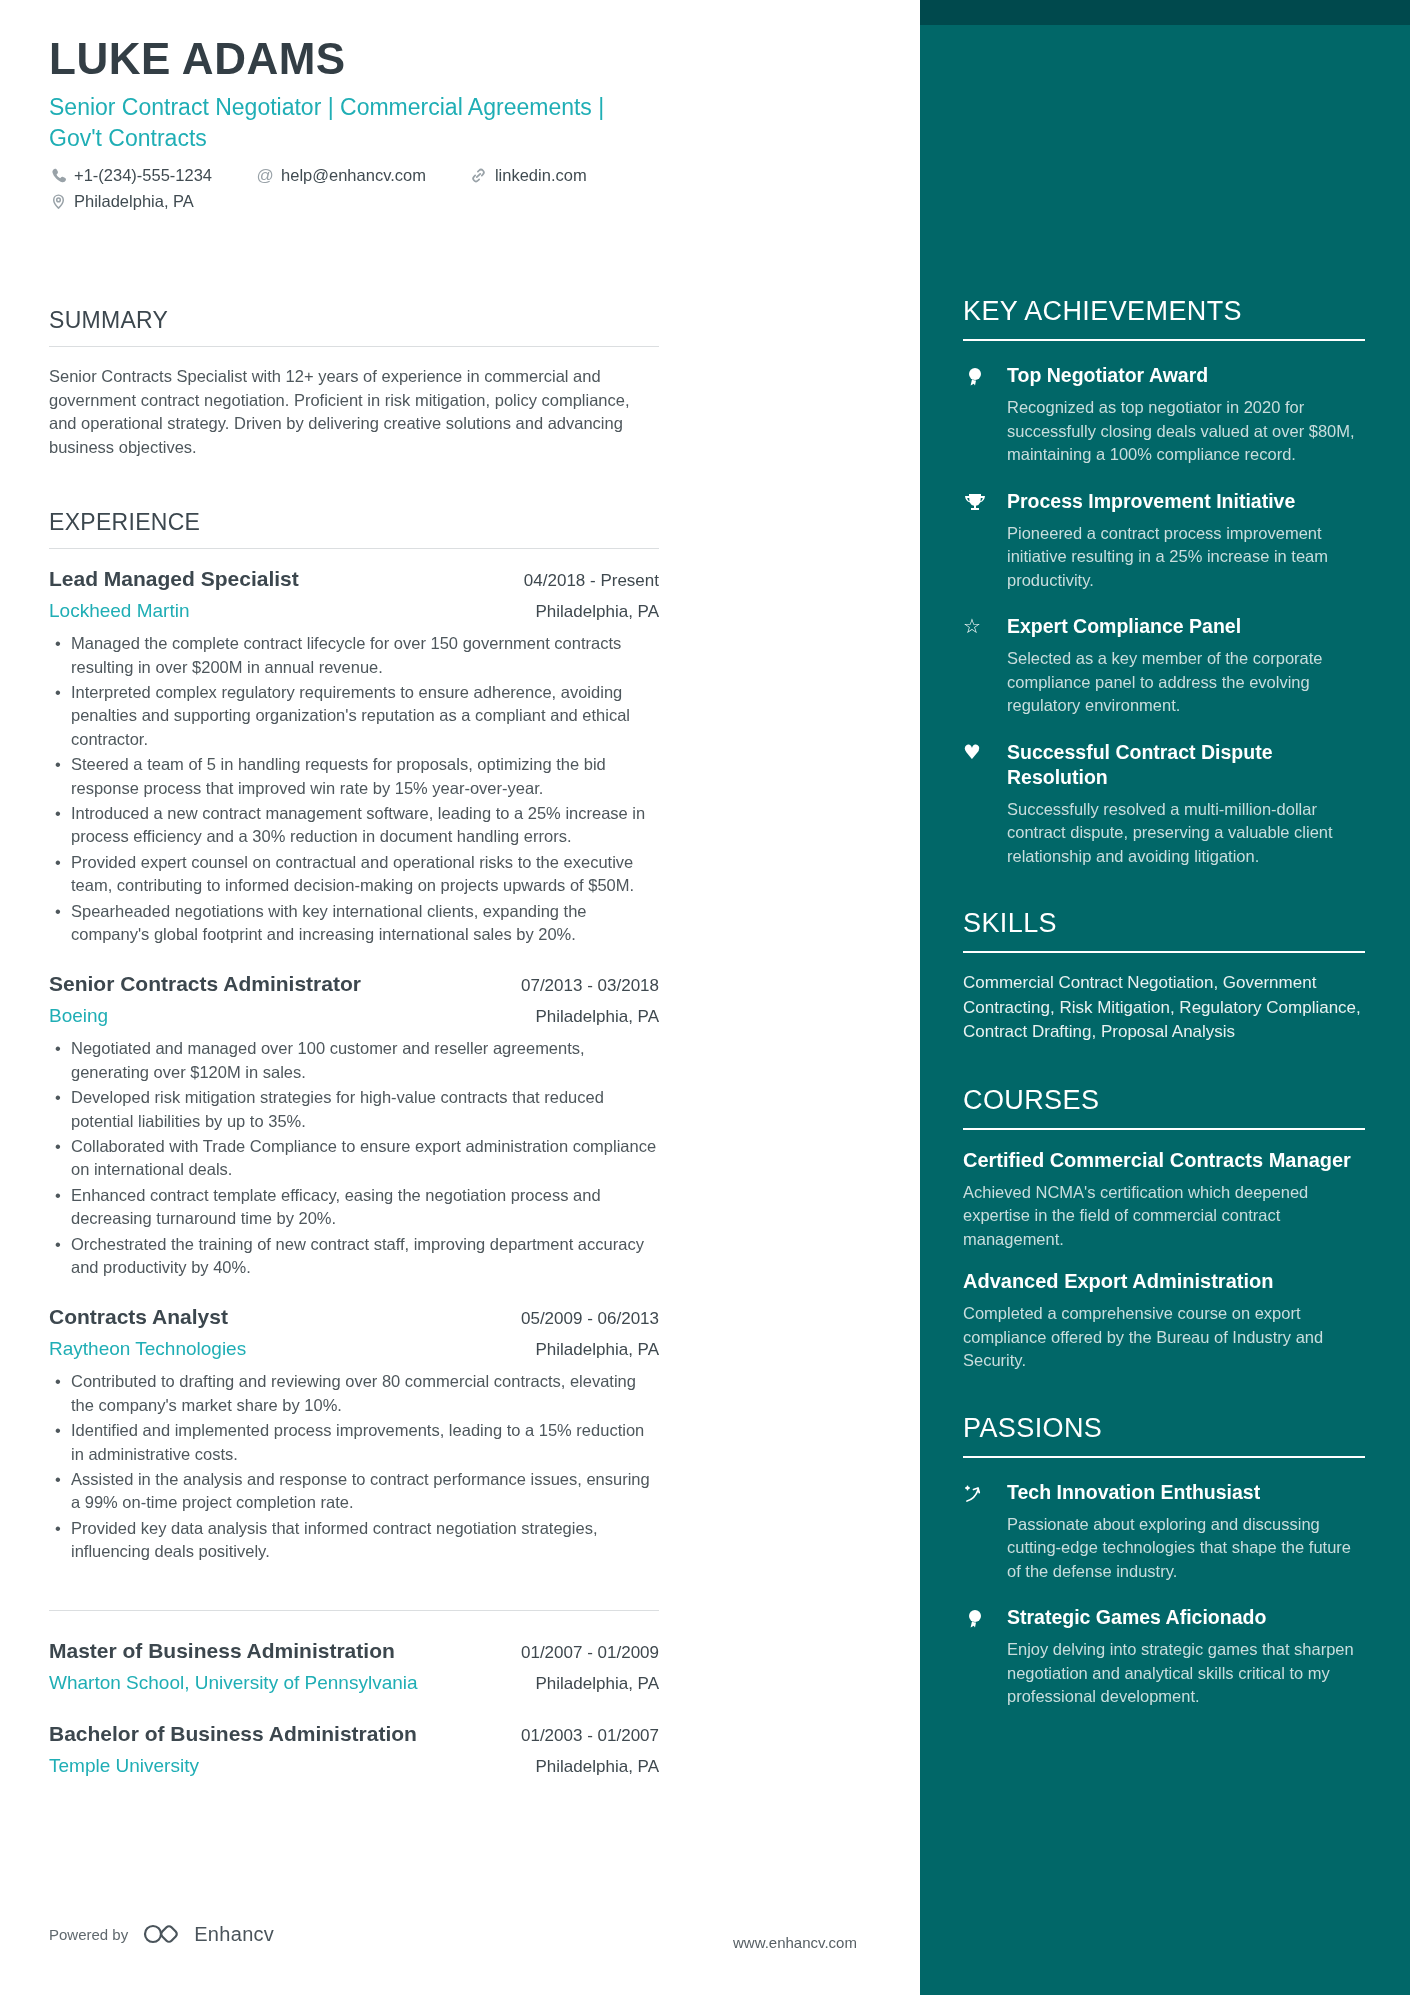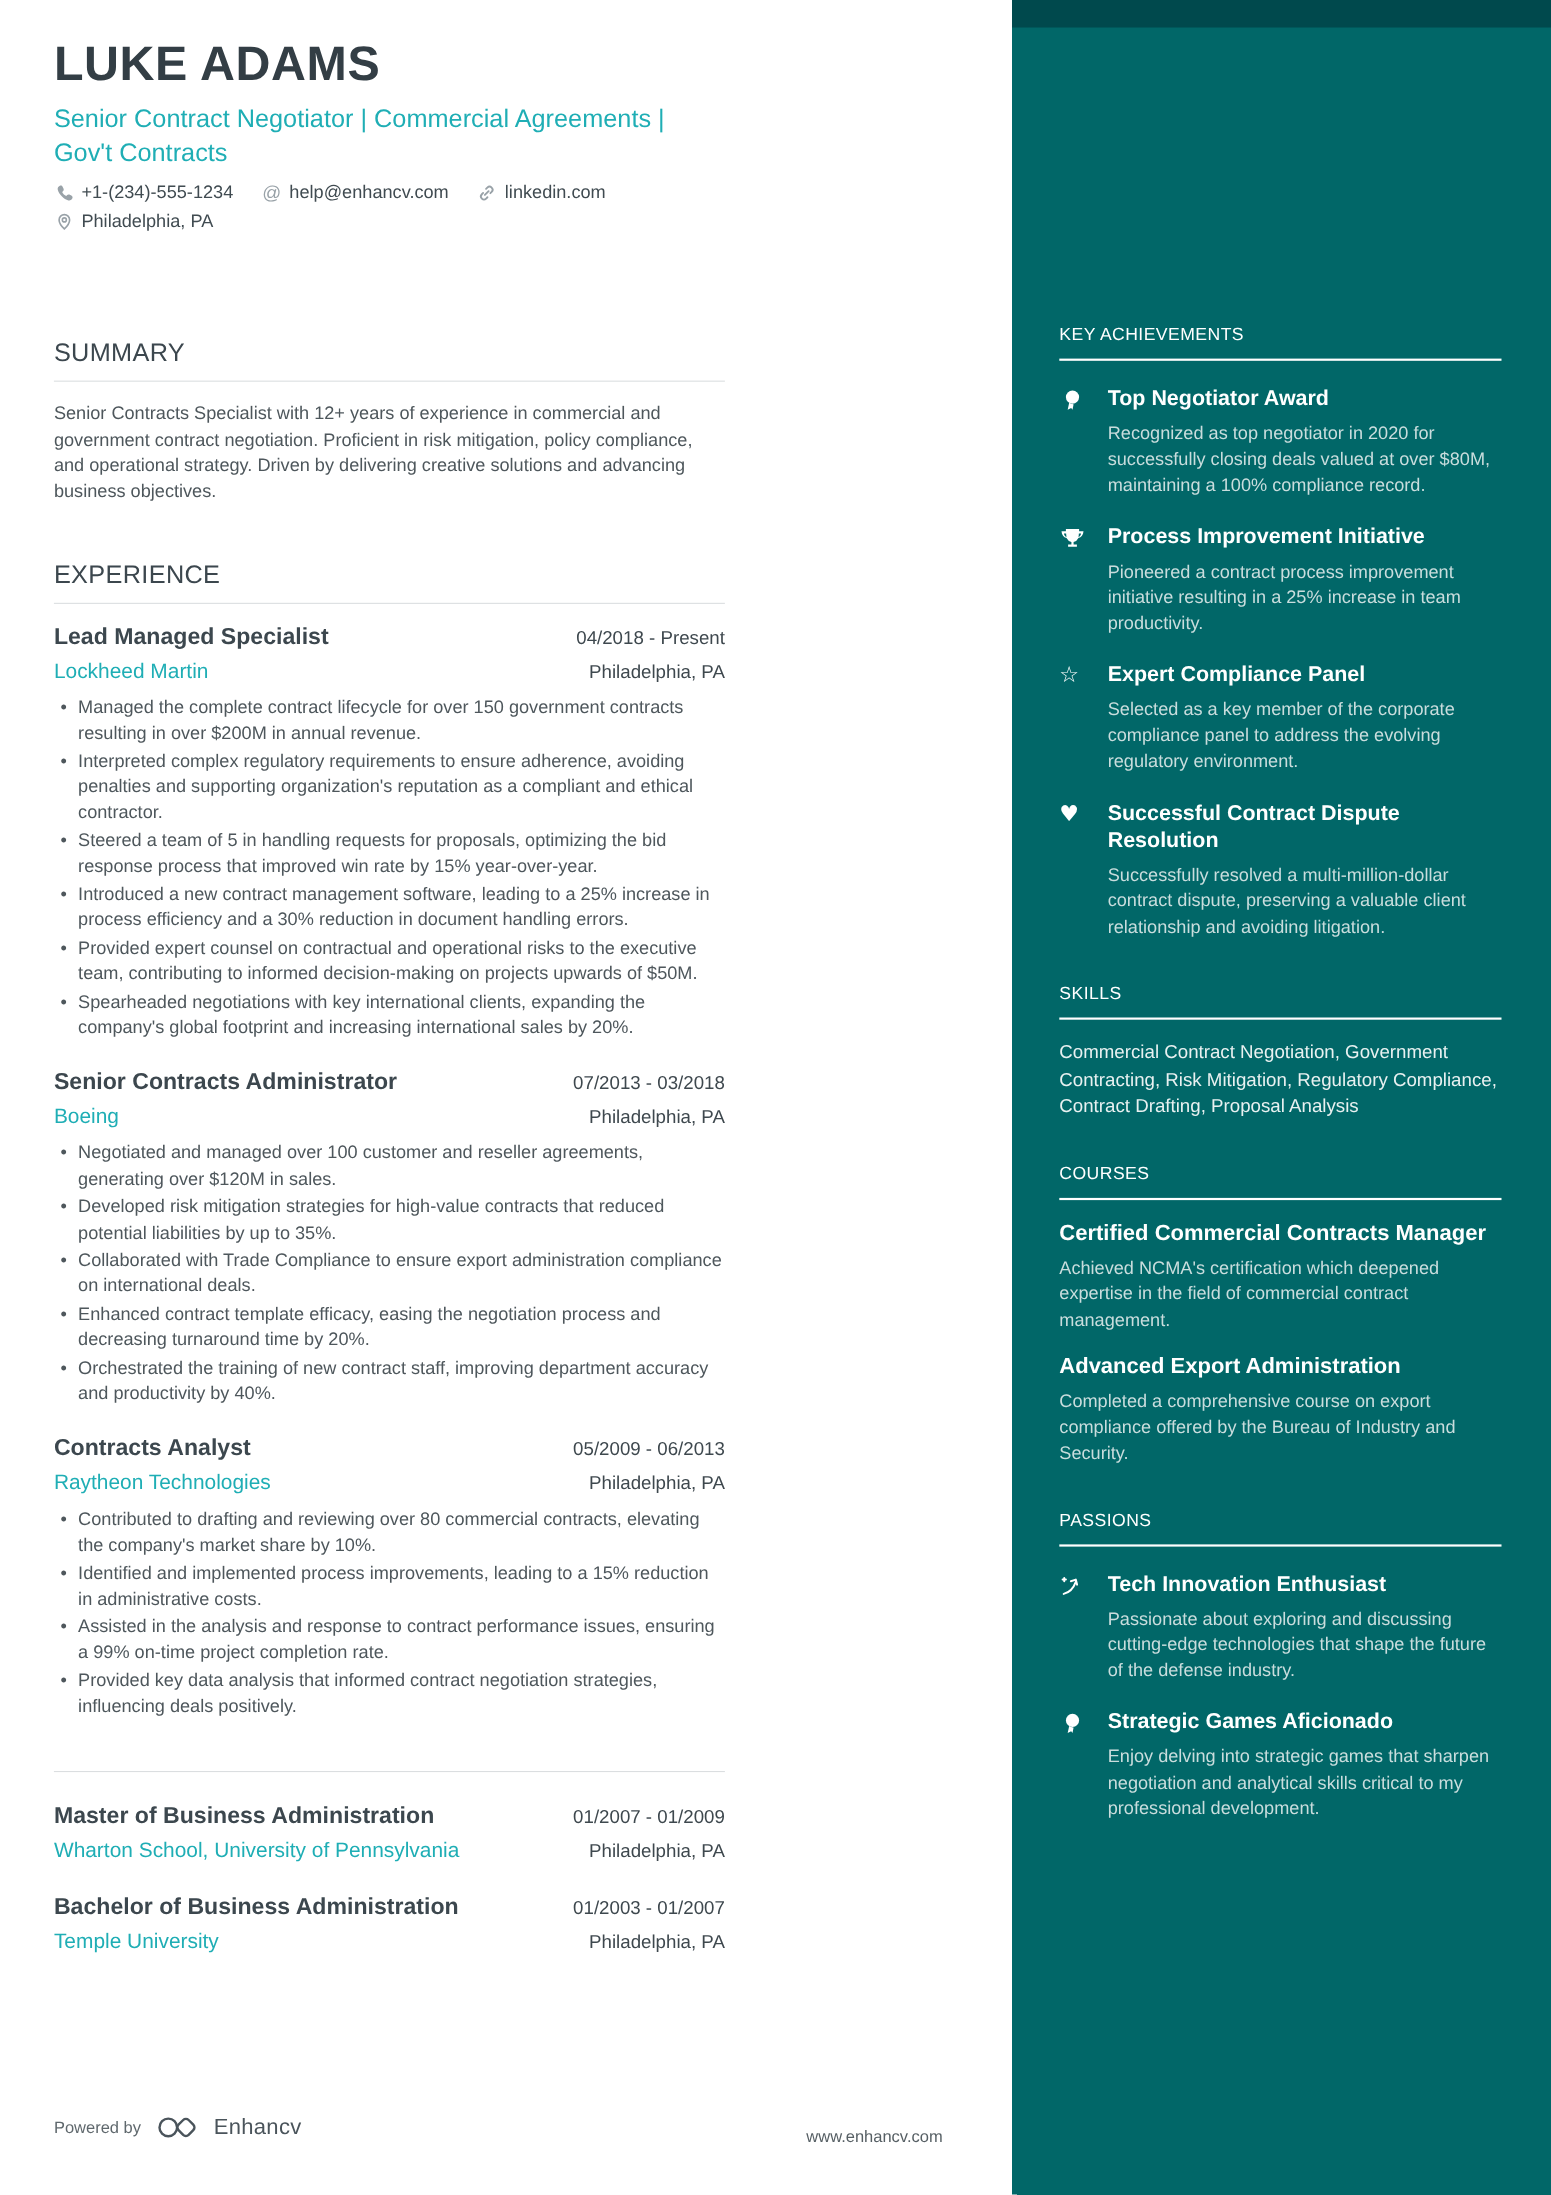--- a/index.html
+++ b/index.html
@@ -4,37 +4,37 @@
 <style>
   html,body { margin:0; padding:0; }
   body {
     width:1410px; height:1995px; position:relative; overflow:hidden;
     background:#ffffff; font-family:"Liberation Sans", sans-serif; color:#4E575C;
   }
   
   .sidebar { position:absolute; left:920px; top:0; width:490px; height:1995px; background:#016768; }
   .sidebar-strip { position:absolute; left:0; top:0; width:100%; height:25px; background:#00494D; }
   .sidebar-content { box-sizing:border-box; padding:296px 45px 0 43px; }
-  .s-sec-h { font-size:16px; color:#ffffff; font-weight:500; letter-spacing:.4px; }
+  .s-sec-h { font-size:27px; color:#ffffff; font-weight:500; letter-spacing:.4px; }
   .s-rule { height:2px; background:#ffffff; margin-top:12px; }
   .s-sec { margin-top:40px; }
   .s-item { display:flex; margin-top:22px; }
   .s-item-icon { flex:0 0 44px; width:44px; padding-top:2px; color:#fff; }
   .s-item-title { font-size:19.5px; color:#ffffff; font-weight:600; line-height:25px; }
   .s-item-desc { margin-top:8px; font-size:16.5px; line-height:23.5px; color:#C9DDDD; }
   .glyph-icon { font-family:"DejaVu Sans", sans-serif; font-size:20px; line-height:1; color:#fff; }
   .skills-text { margin-top:18px; font-size:17px; line-height:24.5px; color:#E9F1F1; }
   .course { margin-top:18px; }
   .course-title { font-size:20px; color:#ffffff; font-weight:600; line-height:25px; }
   .course-desc { margin-top:8px; font-size:16.5px; line-height:23.5px; color:#C9DDDD; }
   
   .main { position:absolute; left:0; top:0; width:884px; height:100%; box-sizing:border-box; padding:34px 225px 0 49px; }
   .name { font-size:44px; font-weight:700; color:#333E45; letter-spacing:.5px; margin:0; }
   .title-sub { margin-top:8px; font-size:23px; color:#1FAEB5; line-height:1.35; max-width:640px; }
-  .contact-row { display:flex; gap:26px; margin-top:12px; align-items:center; font-size:16.5px; color:#404B51; }
+  .contact-row { display:flex; gap:44px; margin-top:12px; align-items:center; font-size:16.5px; color:#404B51; }
   .contact-item { display:flex; align-items:center; gap:7px; }
   .loc-row { margin-top:7px; }
   .ico { display:inline-flex; width:18px; height:18px; align-items:center; justify-content:center; color:#99A2A8; }
   .at-glyph { font-size:17px; color:#99A2A8; font-weight:400; }
   .sec-summary { margin-top:96px; }
   .sec-exp { margin-top:50px; }
   .sec-edu { margin-top:46px; }
   .sec-h { font-size:23px; letter-spacing:.3px; color:#3C474E; font-weight:500; }
   .rule { height:1px; background:#DBDEE0; margin-top:12px; }
   .summary-text { margin-top:18px; font-size:16.5px; line-height:23.5px; color:#4E575C; }

